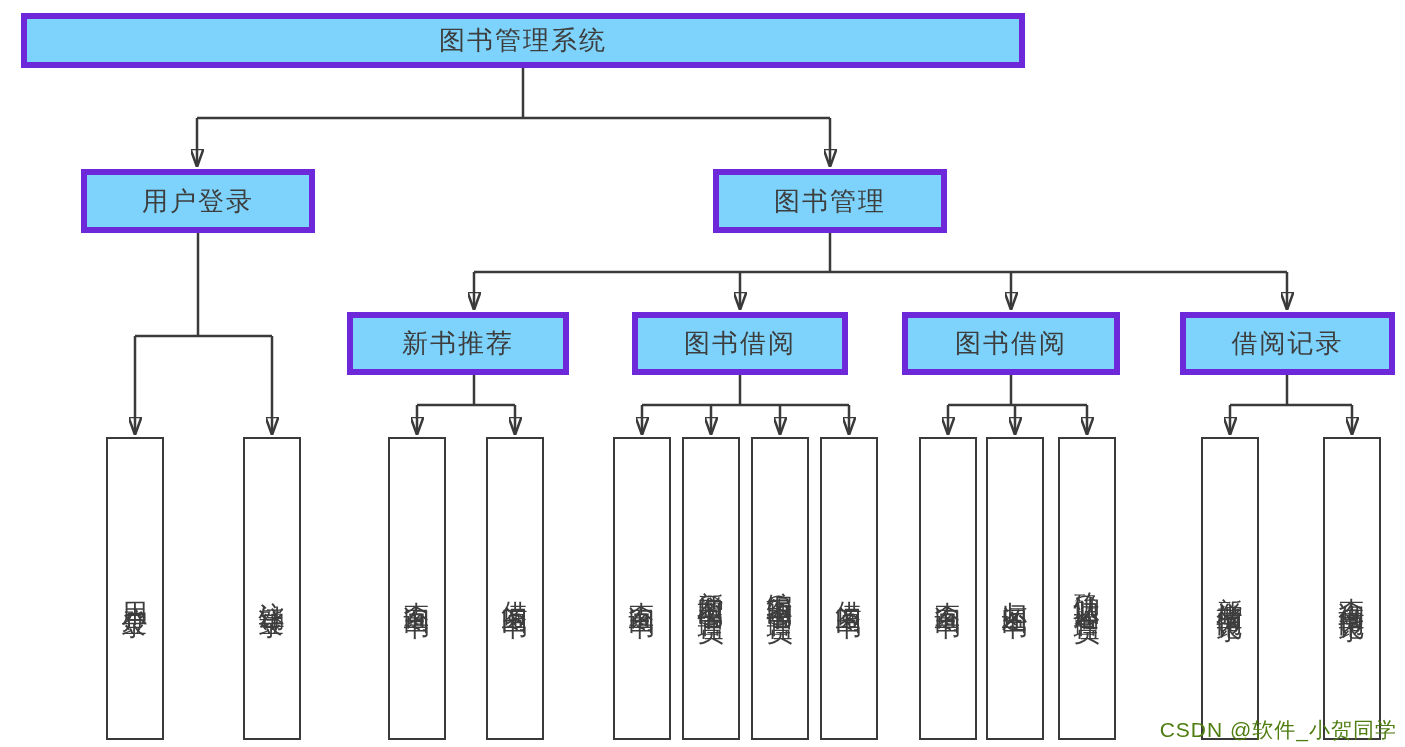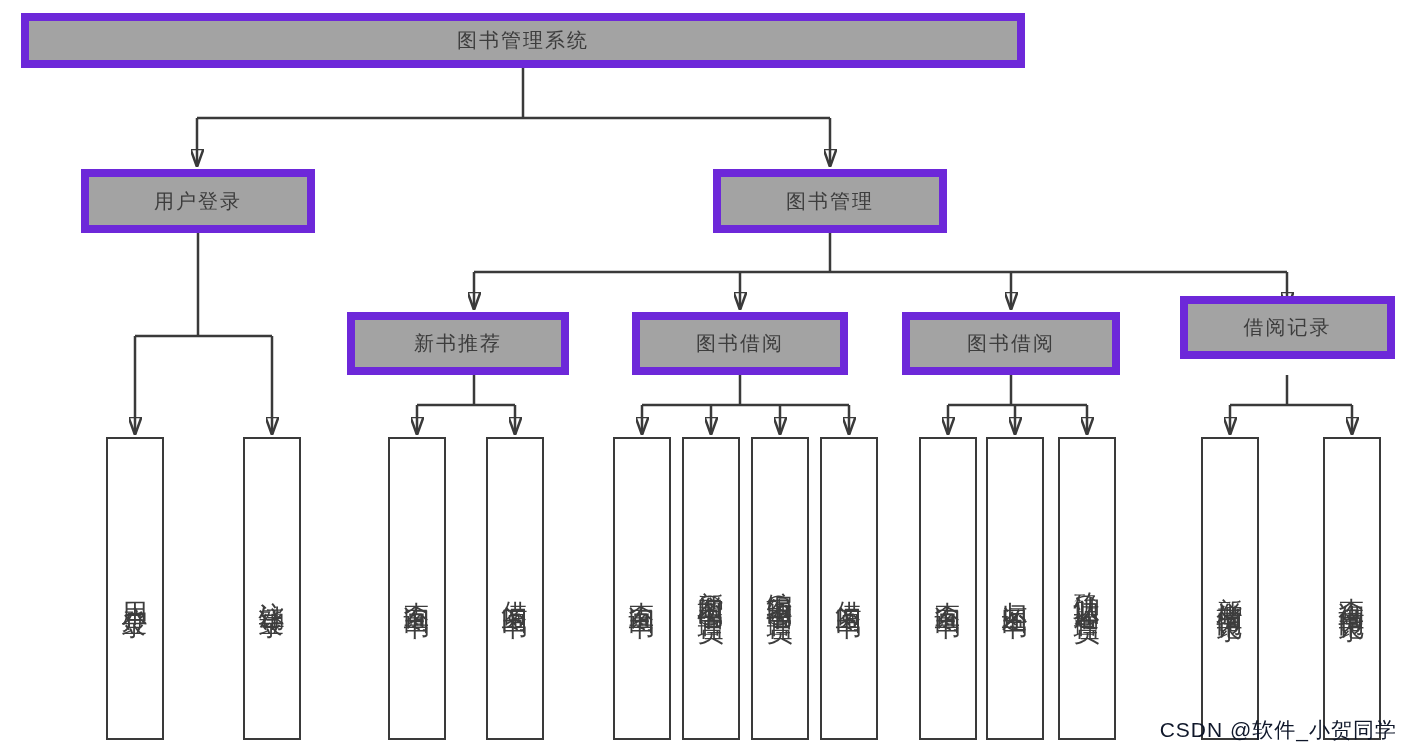--- a/index.html
+++ b/index.html
@@ -14,38 +14,38 @@
   .connectors {
     position: absolute;
     left: 0; top: 0;
     width: 1405px; height: 747px;
     z-index: 1;
   }
   .connectors path { stroke: #3a3a3a; stroke-width: 2.5; fill: none; }
   .hbox {
     position: absolute;
     box-sizing: border-box;
-    background: #a3a3a3;
-    border: 8px solid #6d28d9;
+    background: #7dd3fc;
+    border: 6px solid #6d28d9;
     display: flex;
     align-items: center;
     justify-content: center;
-    font-size: 20px;
+    font-size: 26px;
     letter-spacing: 2px;
     color: #3d3d3d;
     z-index: 2;
     white-space: nowrap;
   }
   .root-box    { left: 21px;   top: 13px;  width: 1004px; height: 55px; }
   .b-userlogin { left: 81px;   top: 169px; width: 234px;  height: 64px; }
   .b-bookmgmt  { left: 713px;  top: 169px; width: 234px;  height: 64px; }
   .m-newbooks  { left: 347px;  top: 312px; width: 222px;  height: 63px; }
   .m-borrow    { left: 632px;  top: 312px; width: 216px;  height: 63px; text-align: center; }
   .m-current   { left: 902px;  top: 312px; width: 218px;  height: 63px; }
-  .m-records   { left: 1180px; top: 296px; width: 215px;  height: 63px; }
+  .m-records   { left: 1180px; top: 312px; width: 215px;  height: 63px; }
   .vbox {
     position: absolute;
     top: 437px;
     width: 58px;
     height: 303px;
     box-sizing: border-box;
     background: #ffffff;
     border: 2.5px solid #3a3a3a;
     display: flex;
     align-items: center;
@@ -72,21 +72,21 @@
   .l9  { left: 919px; }
   .l10 { left: 986px; }
   .l11 { left: 1058px; }
   .l12 { left: 1201px; }
   .l13 { left: 1323px; }
   .watermark {
     position: absolute;
     right: 8px;
     bottom: 3px;
     font-size: 21px;
-    color: #0f172a;
+    color: #4d7c0f;
     letter-spacing: 1px;
     z-index: 5;
     white-space: nowrap;
   }
 </style>
 </head>
 <body>
 
 <div class="canvas">
 

